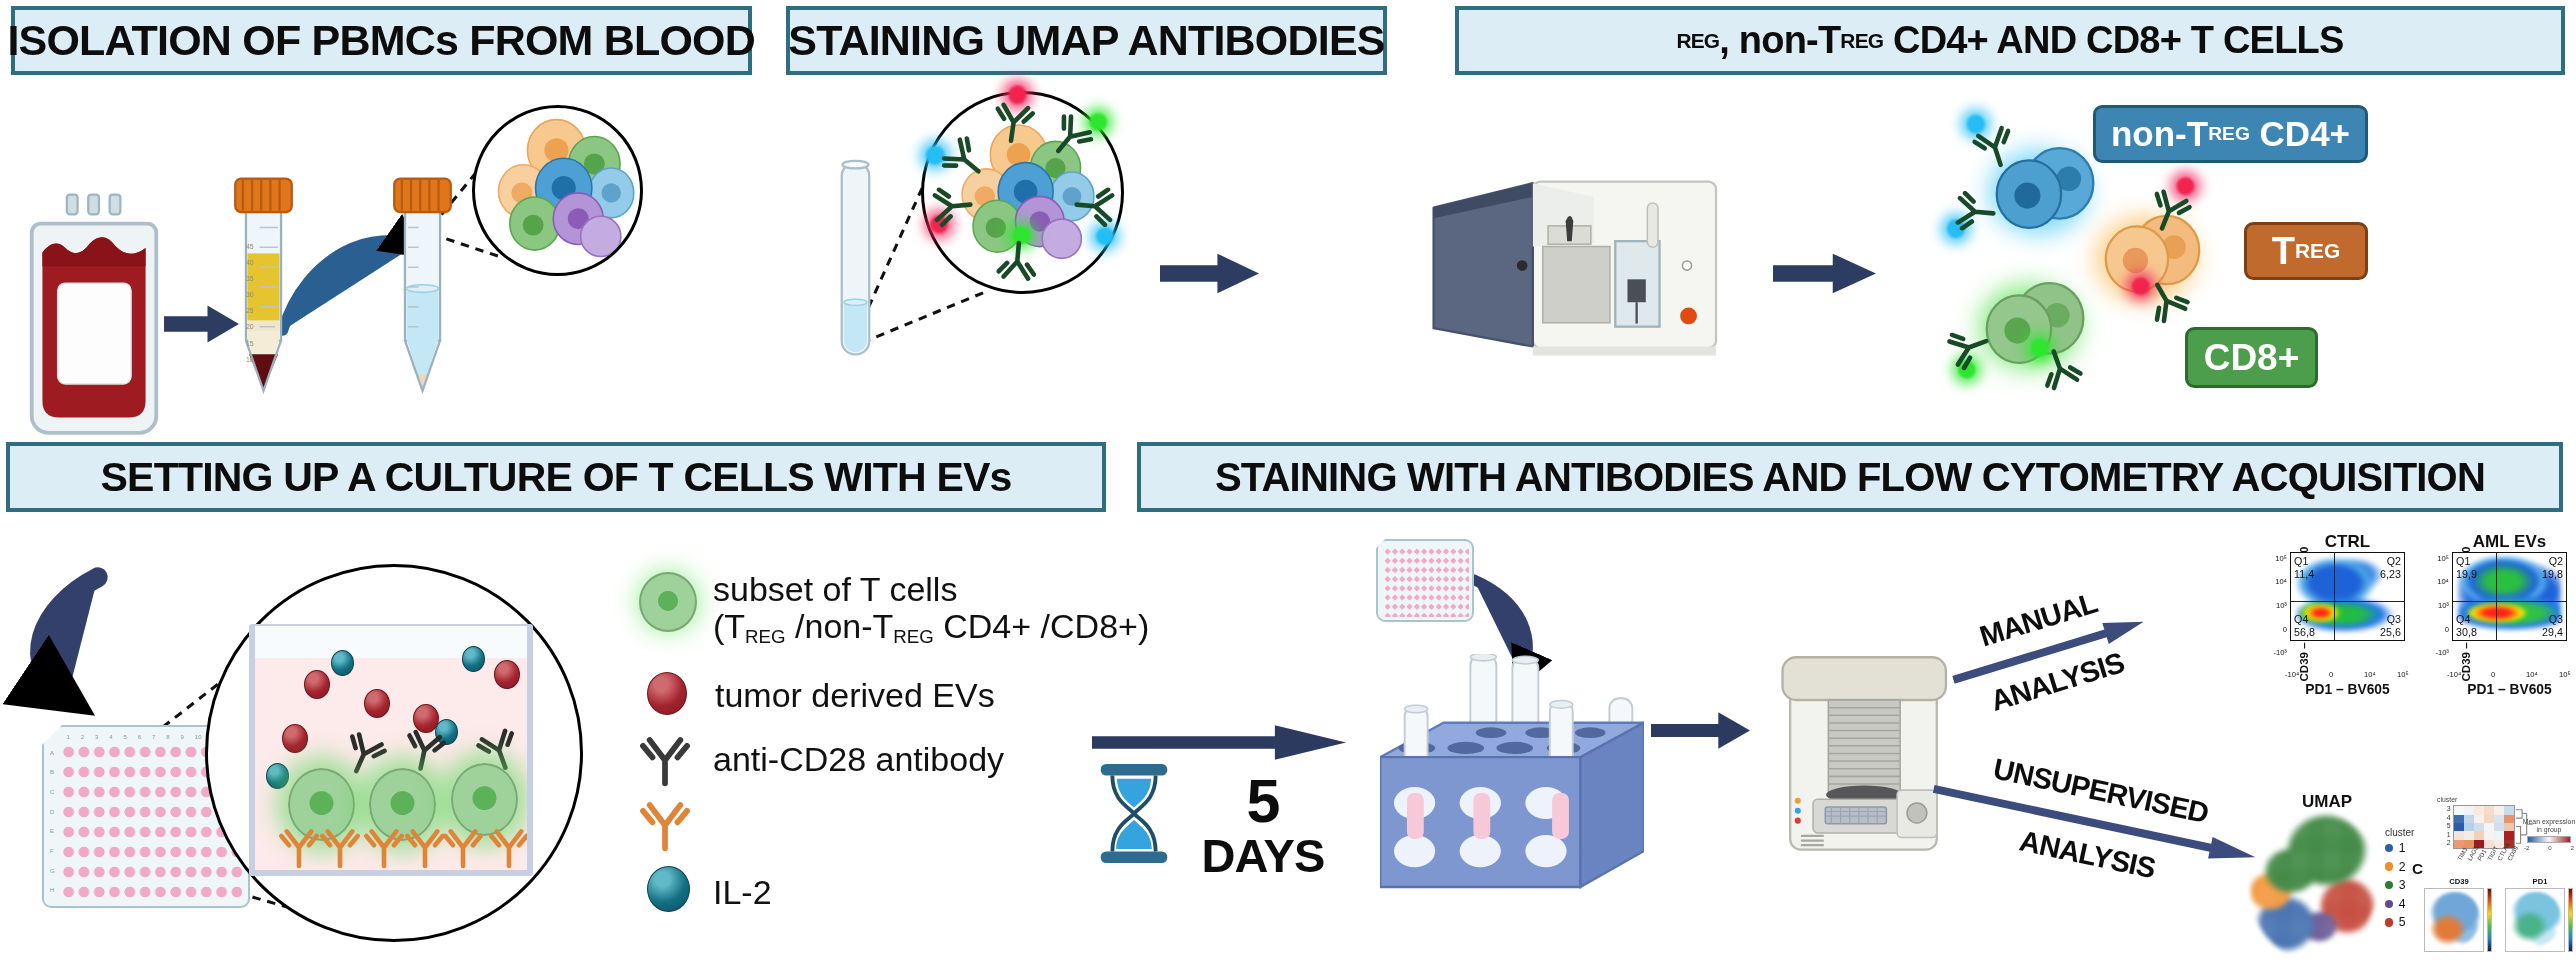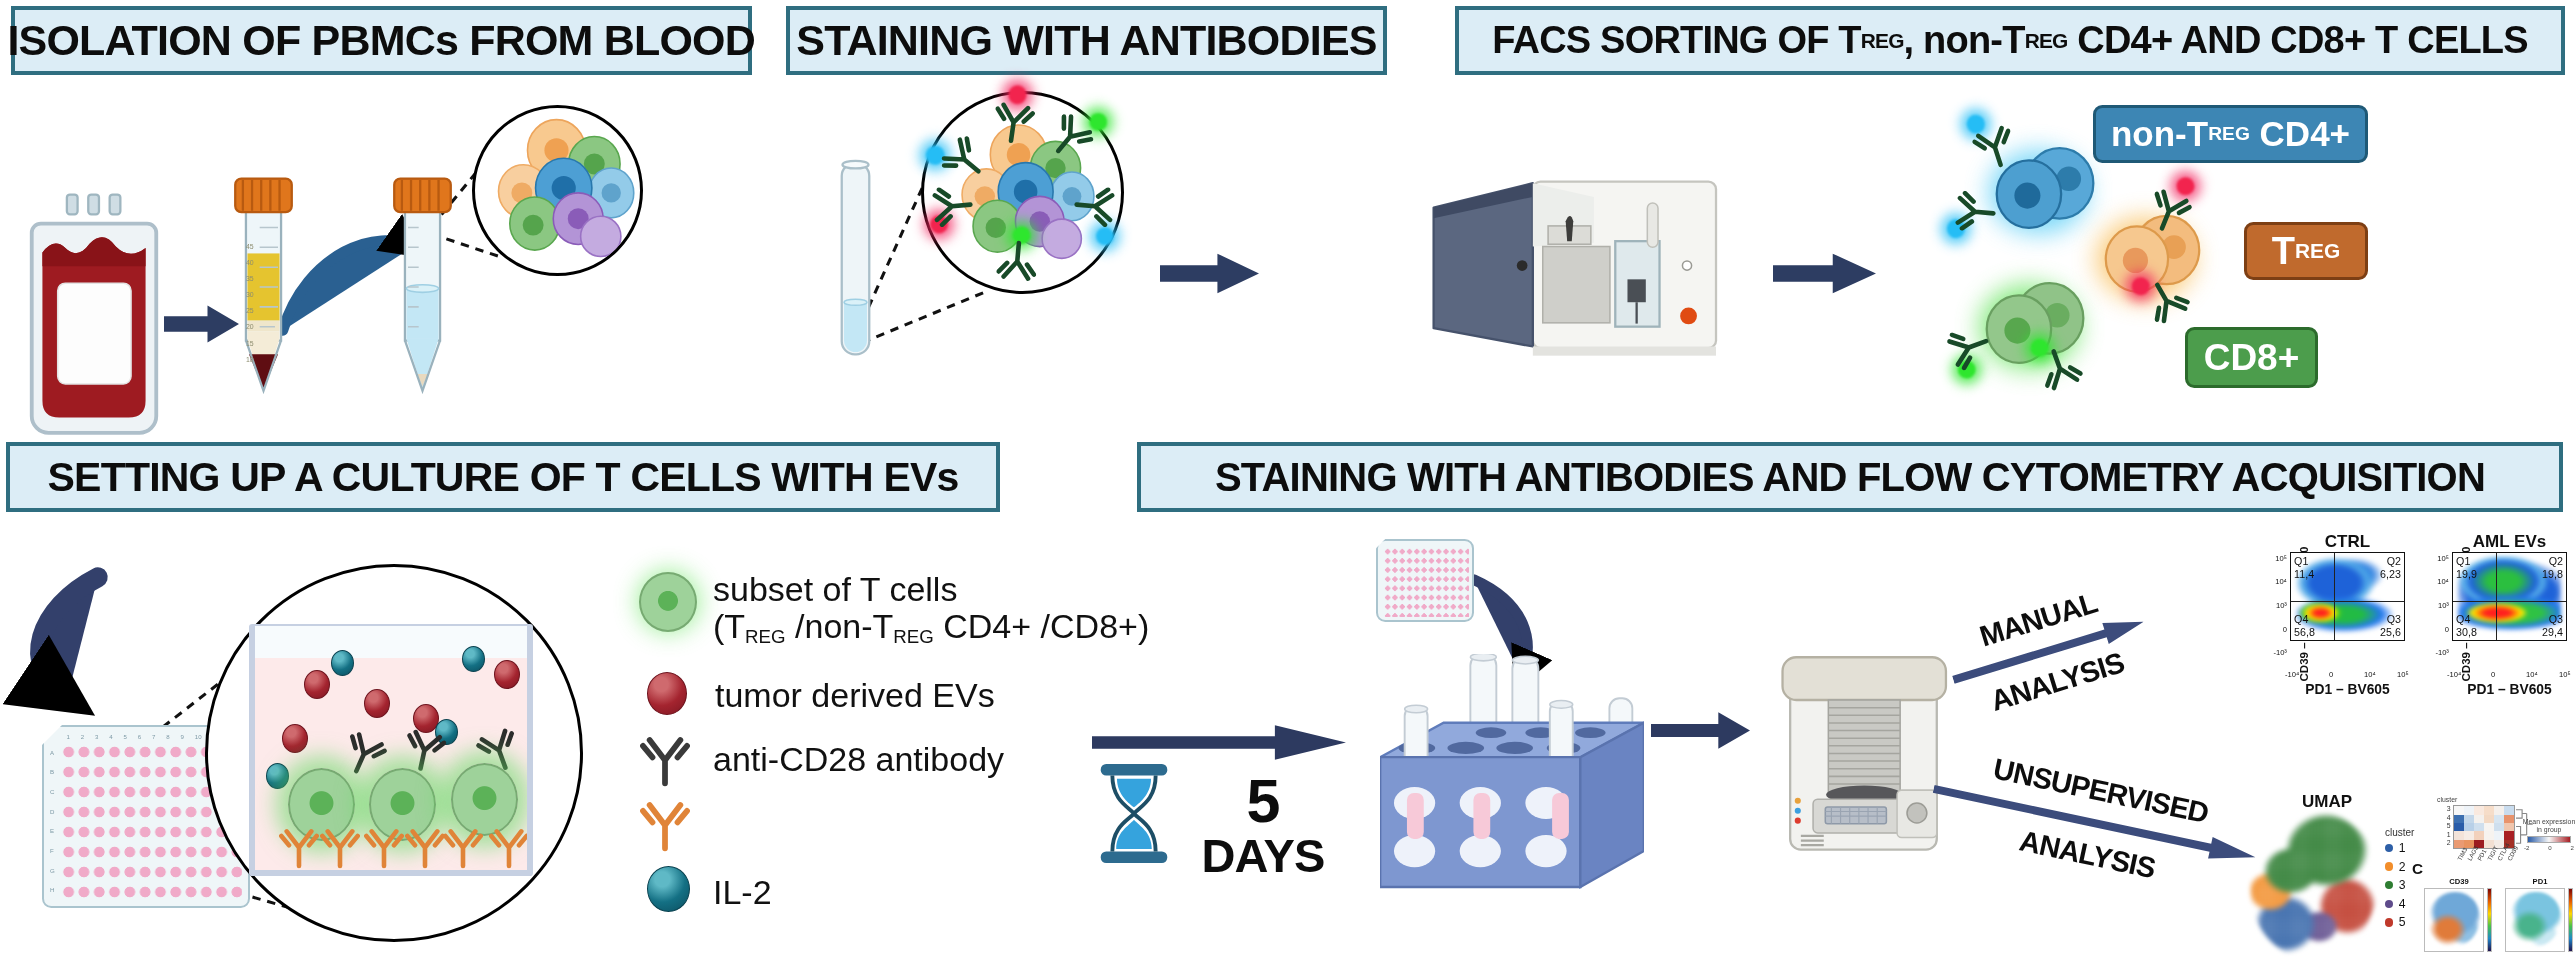--- a/index.html
+++ b/index.html
@@ -142,24 +142,23 @@
       <marker id="mh" viewBox="0 0 10 10" refX="6" refY="5" markerWidth="4.2" markerHeight="4.2" orient="auto-start-reverse">
         <path d="M0,0 L10,5 L0,10 Z"></path>
       </marker>
     </defs>
   </svg>
 
   <div class="title-box" style="left:10.7px;top:6.1px;width:741px;height:69px;font-size:43px;">
     <span>ISOLATION OF PBMCs FROM BLOOD</span>
   </div>
   <div class="title-box" style="left:786px;top:6.1px;width:601px;height:69px;font-size:43px;">
-    <span>STAINING WITH ANTIBODIES</span>
+    <span>STAINING UMAP ANTIBODIES</span>
   </div>
   <div class="title-box" style="left:1455px;top:6.1px;width:1110px;height:69px;font-size:38px;">
-    <span>FACS SORTING OF T</span>
       <span class="tsub">REG</span>
       <span>, non-T</span>
       <span class="tsub">REG</span>
       <span> CD4+ AND CD8+ T CELLS</span>
   </div>
 
   <svg class="abs" style="left:0;top:0;width:2576px;height:965px;pointer-events:none;" viewBox="0 0 3370 1262">
 
     <g stroke="#111" stroke-width="4" stroke-dasharray="11 9" fill="none">
       <path d="M565,296 L642,202"></path>
@@ -431,21 +430,21 @@
       <span style="white-space:pre"> CD4+</span>
   </div>
   <div class="cell-label" style="left: 2244px; top: 222px; width: 124px; height: 58px; border: 3.1px solid rgb(125, 63, 20); font-size: 38px; background: rgb(192, 106, 45);">
     <span>T</span>
       <span class="tsub">REG</span>
   </div>
   <div class="cell-label" style="left: 2185px; top: 327px; width: 133px; height: 61px; border: 3.1px solid rgb(44, 107, 44); font-size: 37px; background: rgb(76, 157, 76);">
     <span>CD8+</span>
   </div>
 
-  <div class="title-box" style="left:6.1px;top:442px;width:994px;height:70px;font-size:41px;">
+  <div class="title-box" style="left:6.1px;top:442px;width:1100px;height:70px;font-size:41px;">
     <span>SETTING UP A CULTURE OF T CELLS WITH EVs</span>
   </div>
   <div class="title-box" style="left:1137px;top:442px;width:1426px;height:70px;font-size:40px;">
     <span>STAINING WITH ANTIBODIES AND FLOW CYTOMETRY ACQUISITION</span>
   </div>
 
   <div class="plate" style="left:42px;top:725px;width:208px;height:183px;">
     <div class="plate-cols">
       <span>1</span>
         <span>2</span>

